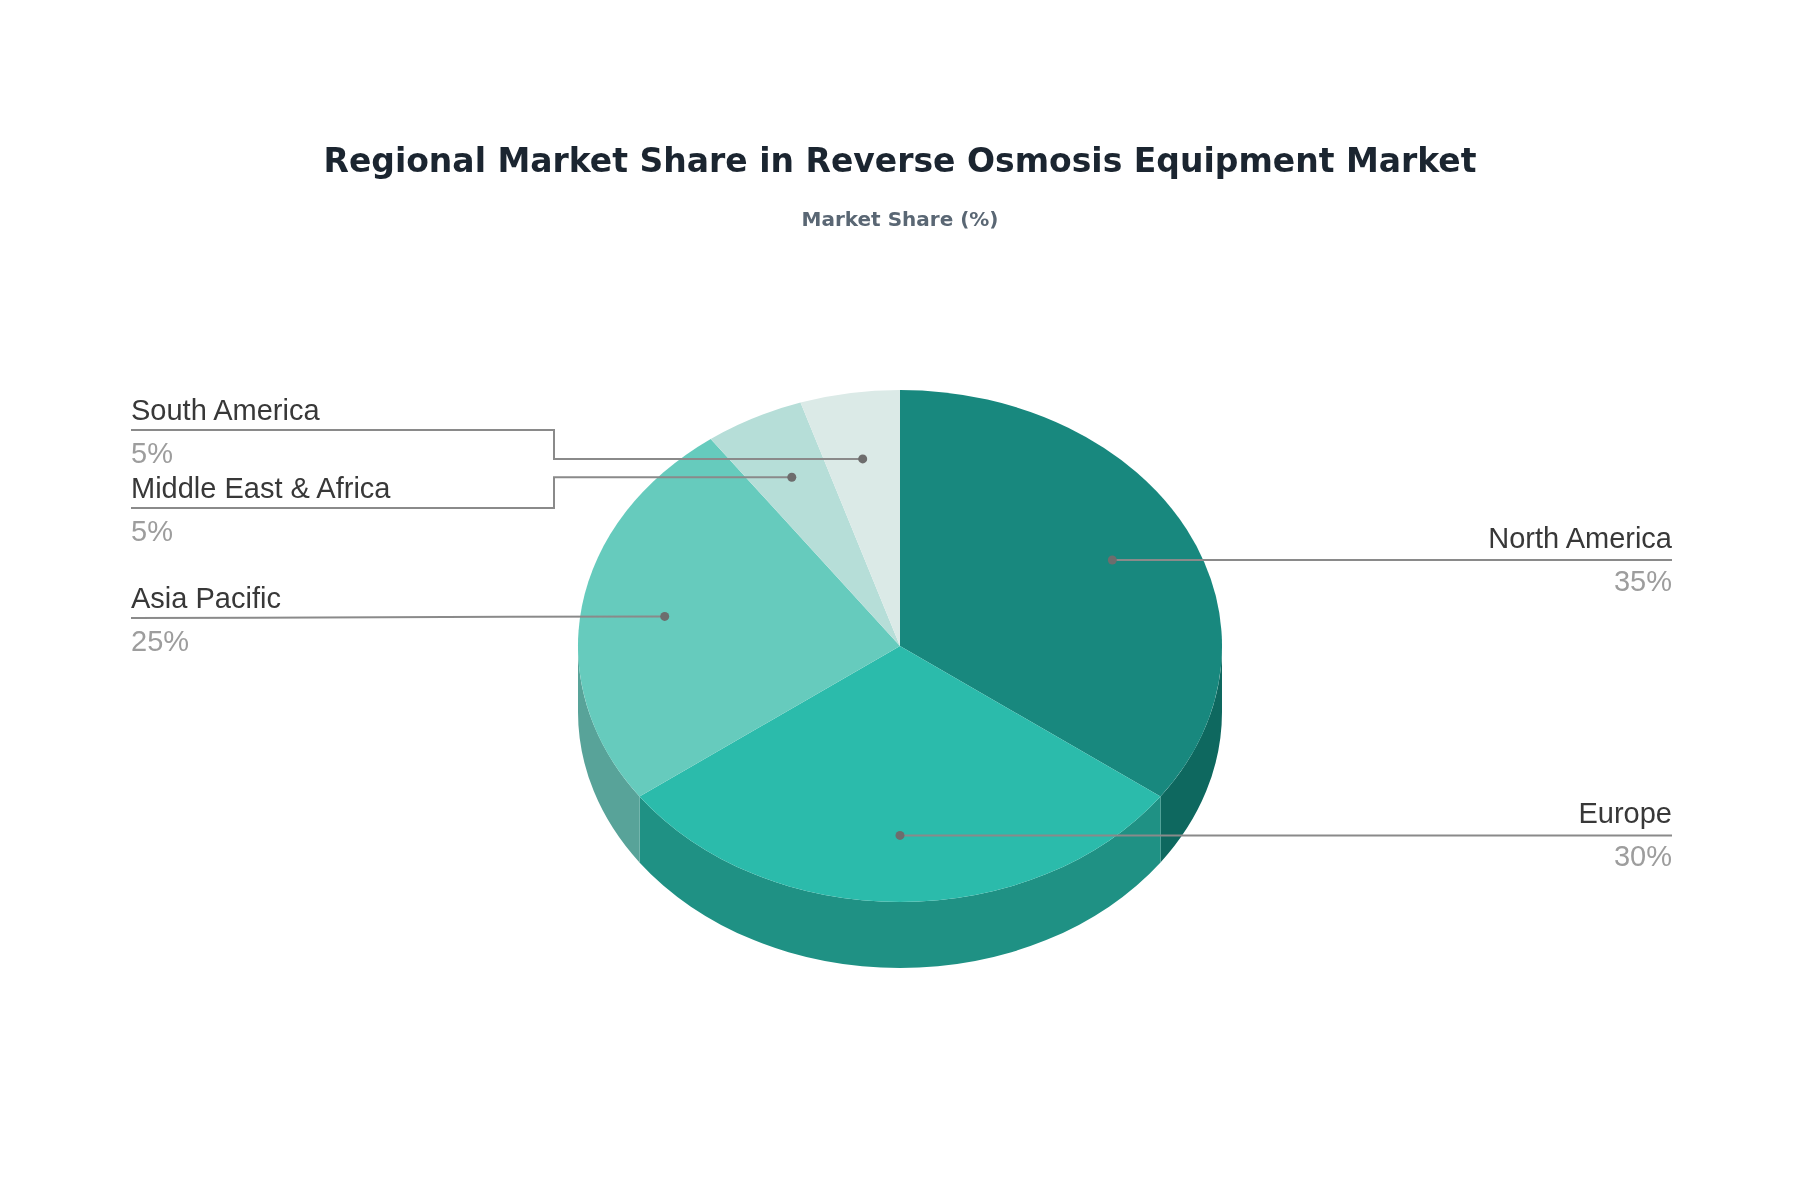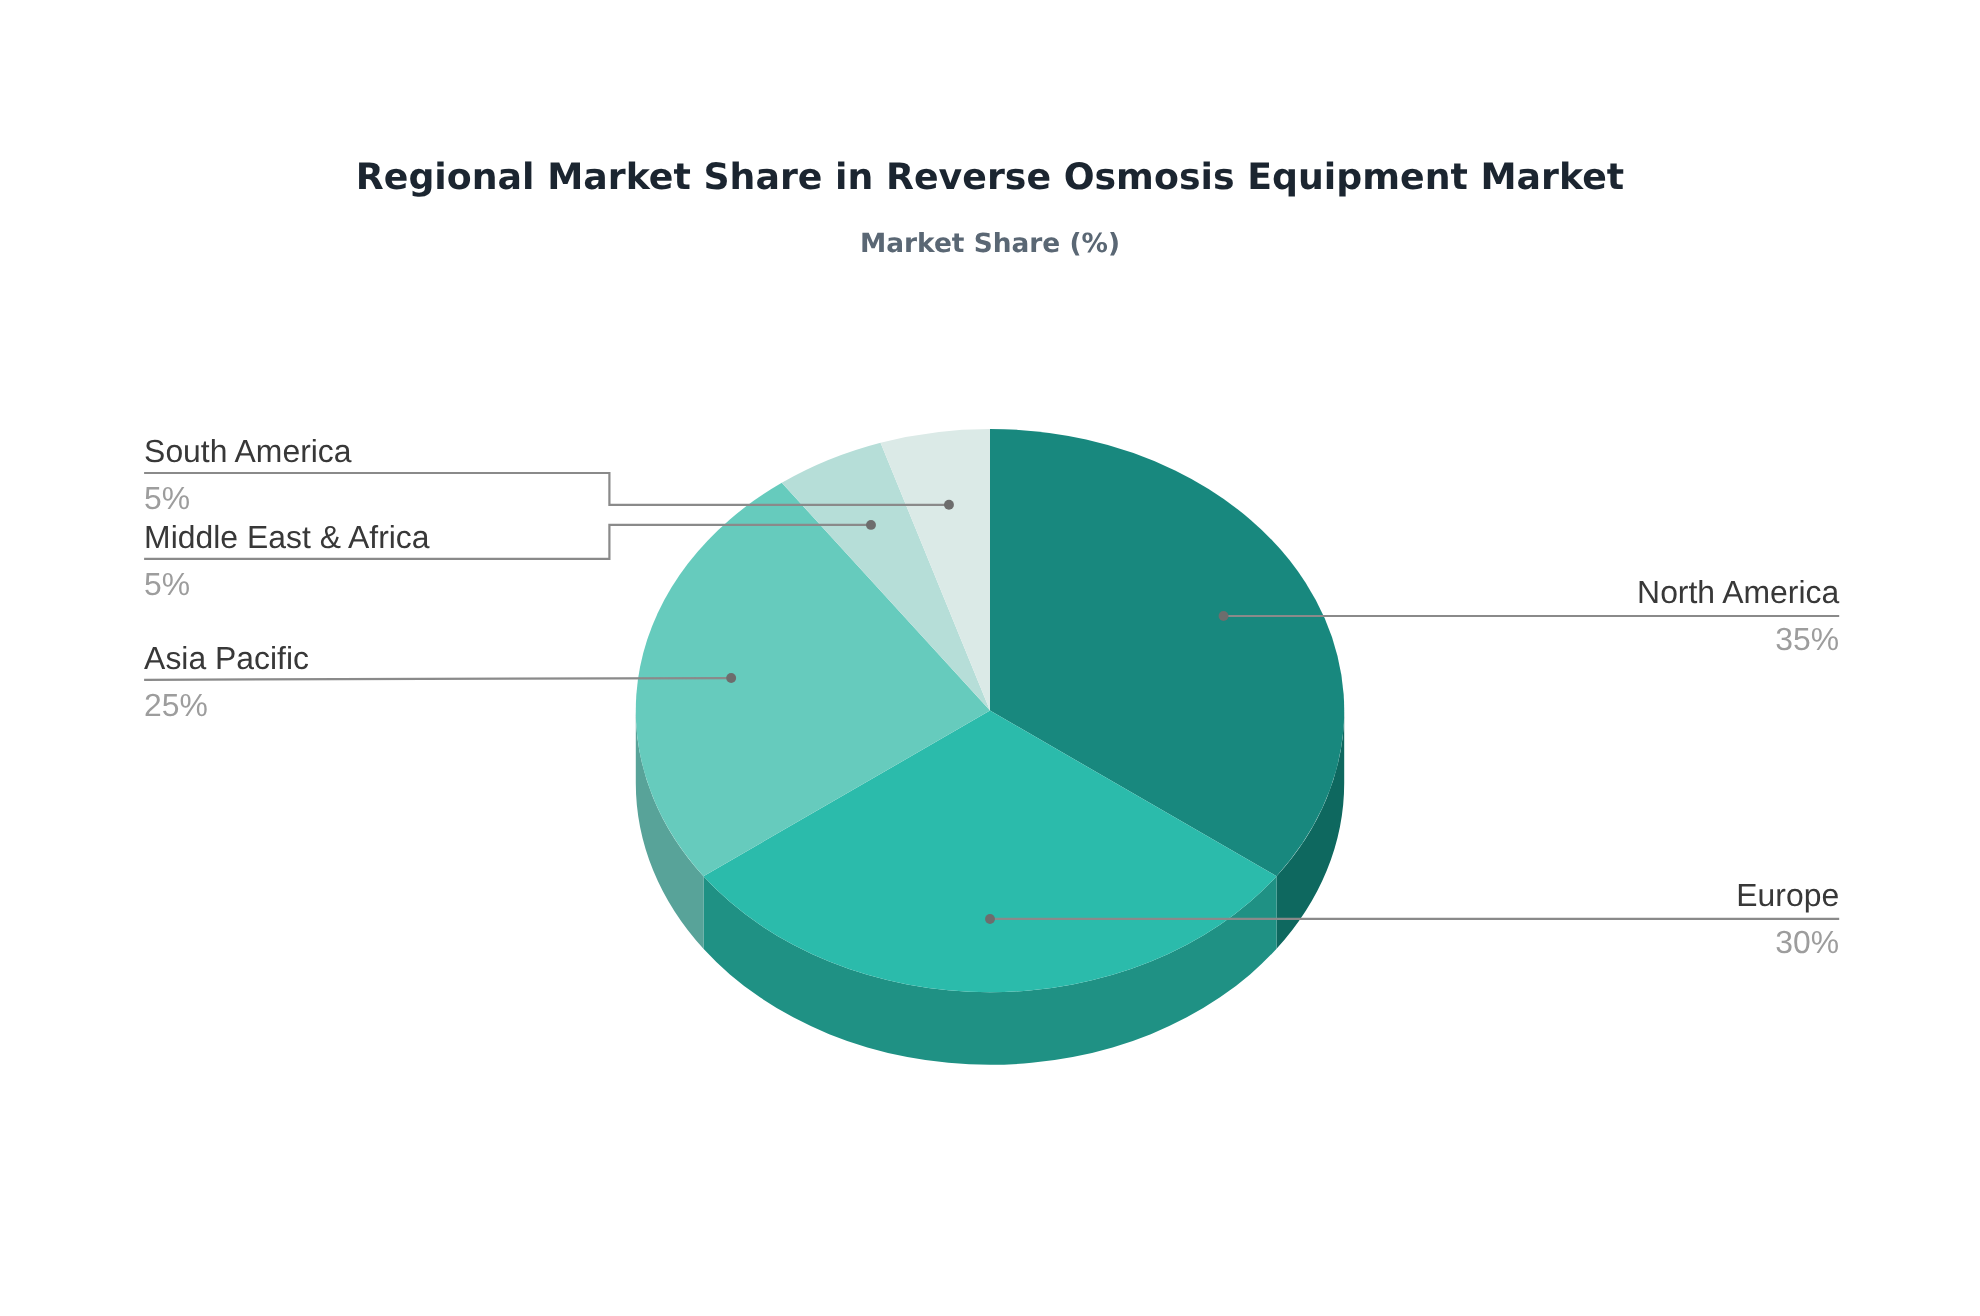--- a/index.html
+++ b/index.html
@@ -15,21 +15,21 @@
     position:absolute;left:0;top:126px;width:100%;
     text-align:center;
     font-family:"DejaVu Sans",sans-serif;
     font-weight:bold;font-size:33px;
     color:#1b2530;margin:0;
   }
   .chart-subtitle{
     position:absolute;left:0;top:192px;width:100%;
     text-align:center;
     font-family:"DejaVu Sans",sans-serif;
-    font-weight:bold;font-size:24px;
+    font-weight:bold;font-size:20px;
     color:#5a6774;margin:0;
   }
   #pie-svg{position:absolute;left:0;top:0;}
   .logo{position:absolute;left:1478px;top:1036px;width:185px;height:75px;}
   .logo-text{
     position:absolute;left:0;top:0;
     font-family:"DejaVu Sans",sans-serif;
     font-weight:bold;font-size:56px;line-height:1;
     letter-spacing:-1px;color:#15232b;
   }

